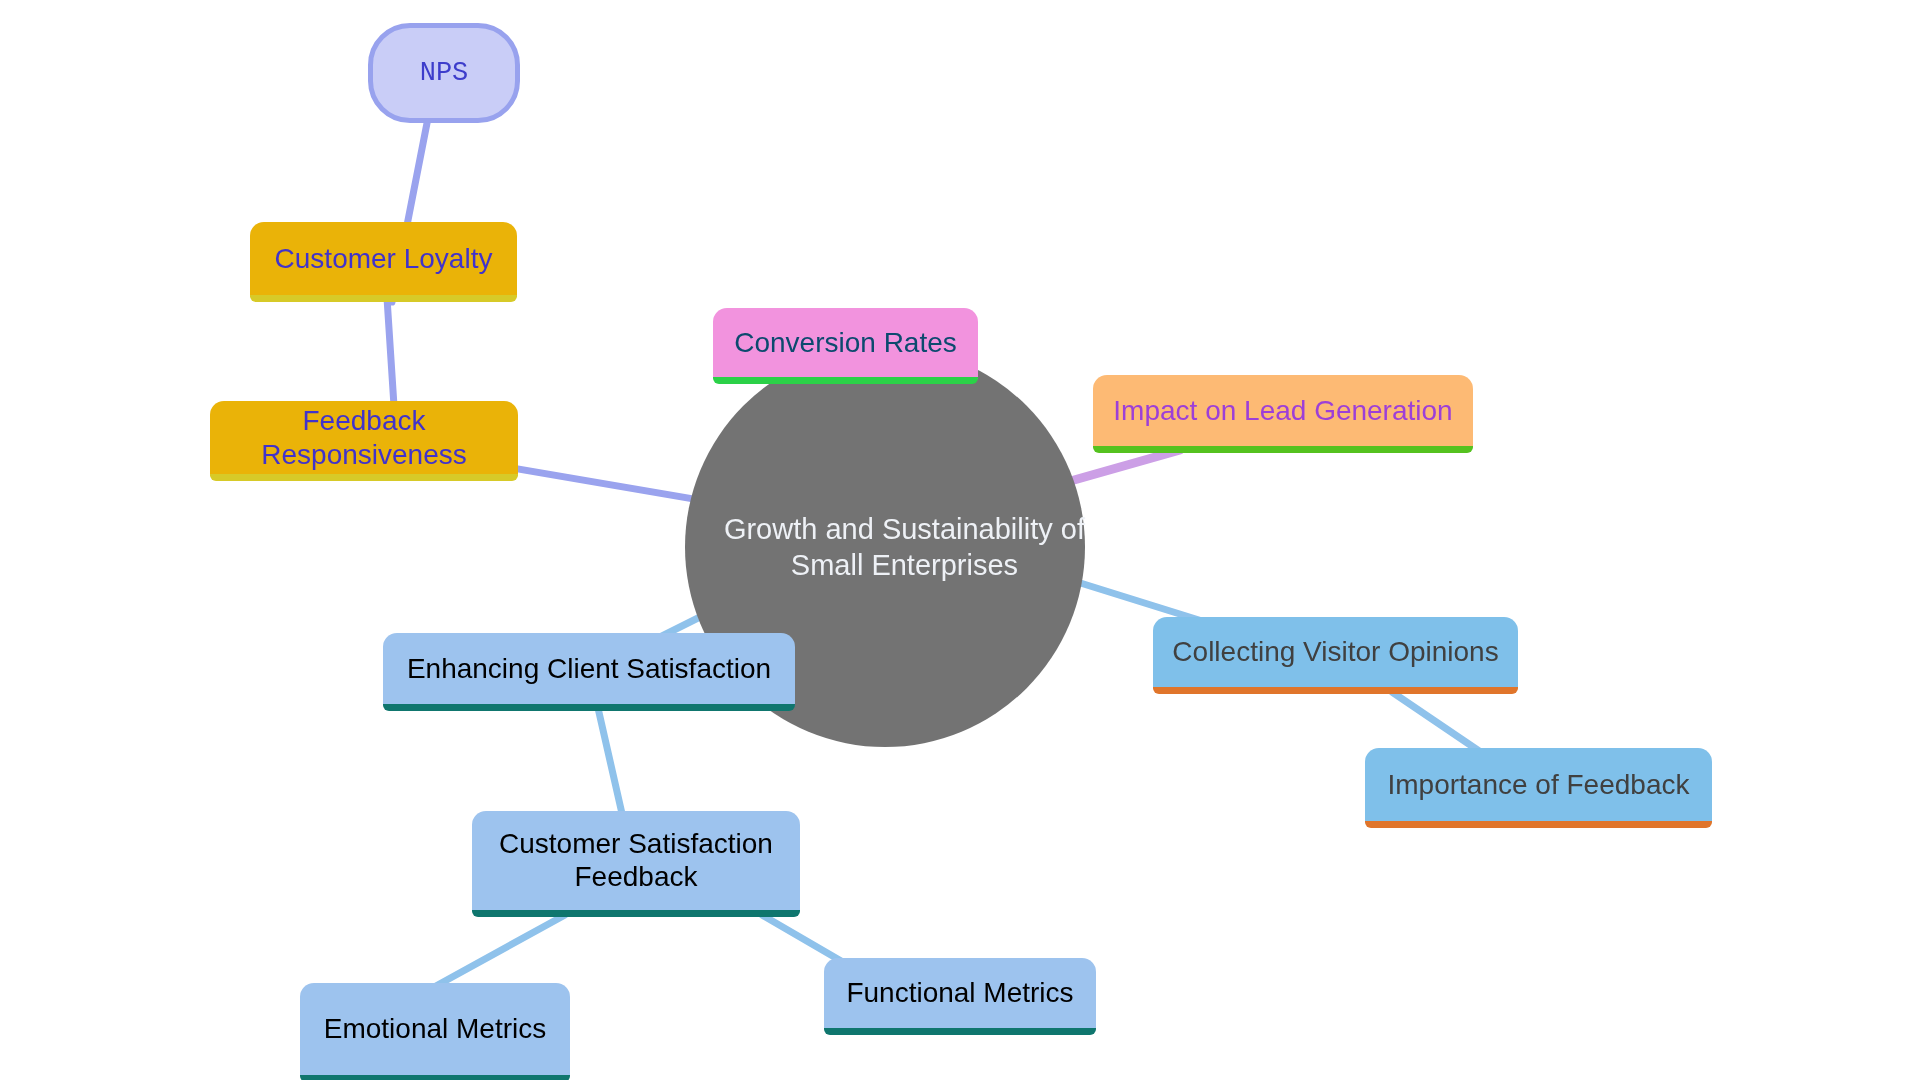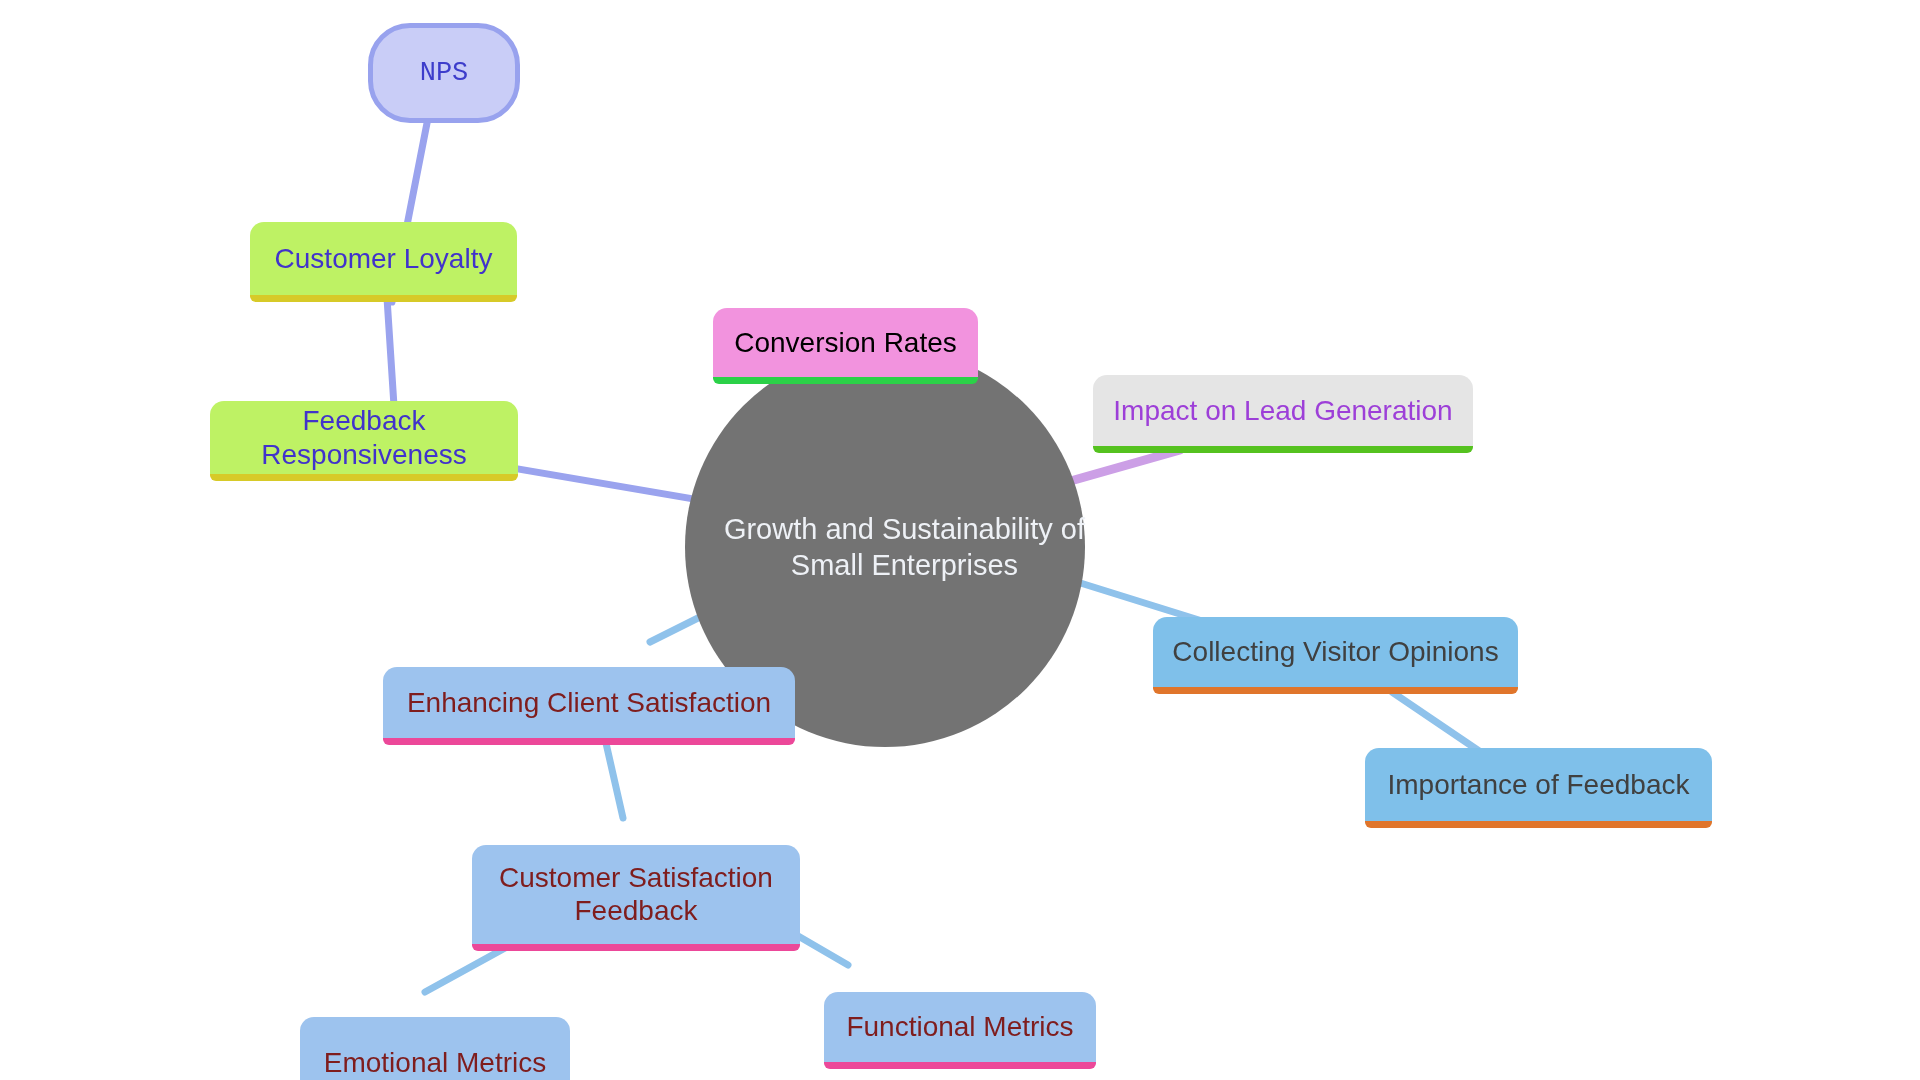--- a/index.html
+++ b/index.html
@@ -28,25 +28,25 @@
     display: flex;
     align-items: center;
     justify-content: center;
     text-align: center;
     box-sizing: border-box;
     border-radius: 14px 14px 6px 6px;
     font-size: 28px;
     line-height: 1.2;
     cursor: default;
   }
-  .fam-periwinkle { background: #bef264; color: #4133cb; border-bottom: 7px solid #d7ca28; }
-  .fam-pink       { background: #f293de; color: #000000; border-bottom: 7px solid #2bd148; }
-  .fam-purple     { background: #e5e5e5; color: #9d3fd8; border-bottom: 7px solid #55c21f; }
+  .fam-periwinkle { background: #eab308; color: #4133cb; border-bottom: 7px solid #d7ca28; }
+  .fam-pink       { background: #f293de; color: #0c4a6e; border-bottom: 7px solid #2bd148; }
+  .fam-purple     { background: #fdba74; color: #9d3fd8; border-bottom: 7px solid #55c21f; }
   .fam-sky        { background: #7fc0ea; color: #404040; border-bottom: 7px solid #e0752b; }
-  .fam-light      { background: #9dc3ee; color: #7f1d1d; border-bottom: 7px solid #ec4899; margin-top: 34px; }
+  .fam-light      { background: #9dc3ee; color: #000000; border-bottom: 7px solid #0f766e; }
 
   .node-pill {
     background: #c9cdf7;
     color: #3d3dcb;
     border: 5px solid #98a2ee;
     border-radius: 42px;
     font-family: Liberation Mono, monospace;
   }
 
   #central-topic {

